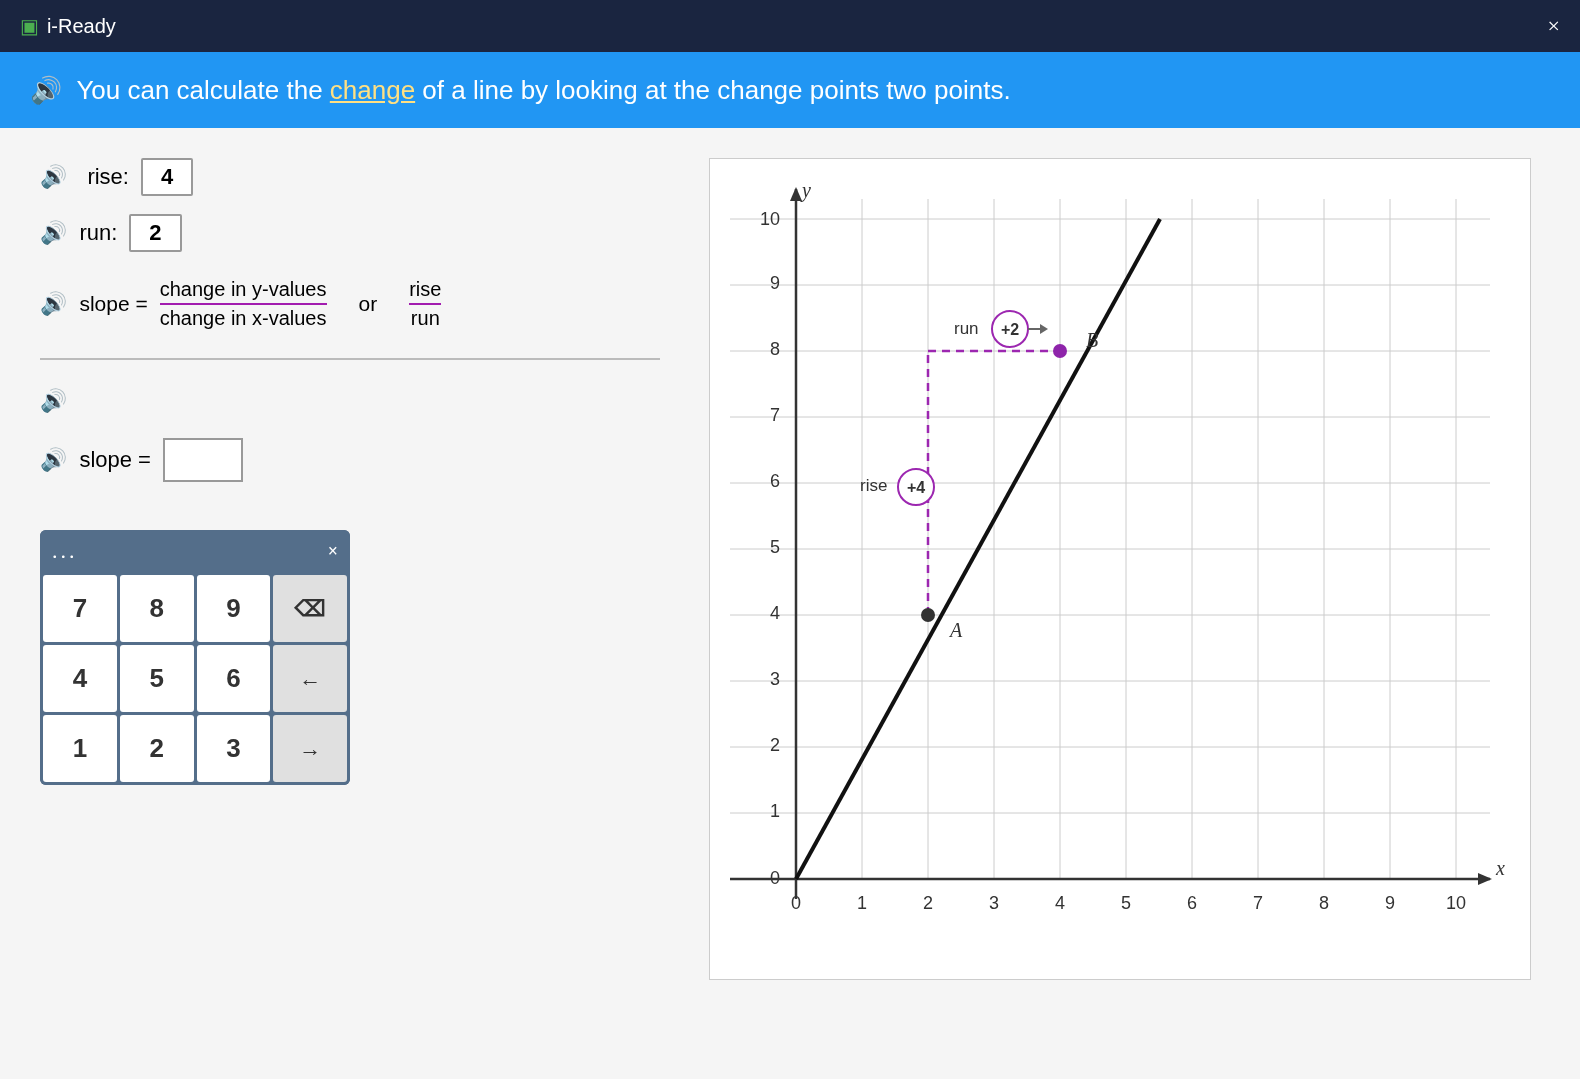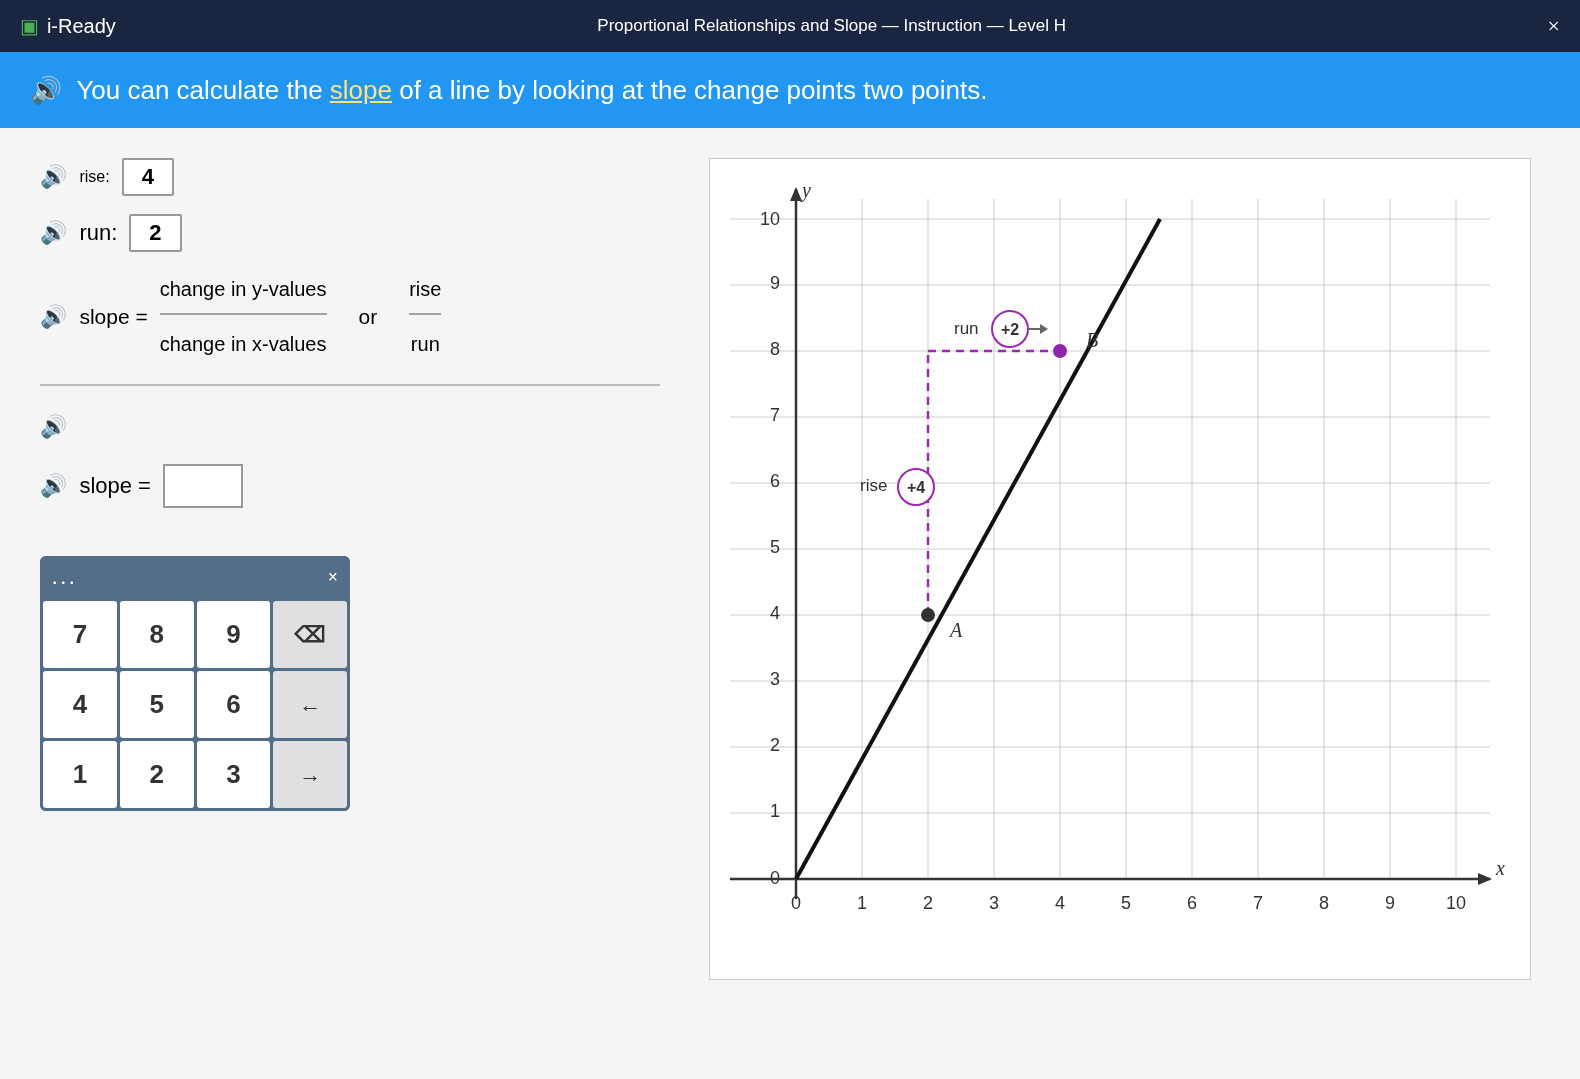--- a/index.html
+++ b/index.html
@@ -84,22 +84,22 @@
       font-size: 21px;
       font-family: Arial, sans-serif;
       margin-top: 8px;
     }
     .fraction {
       display: inline-flex;
       flex-direction: column;
       align-items: center;
       font-size: 20px;
     }
-    .fraction .numer { border-bottom: 2px solid #a3a3a3; padding-bottom: 12px; text-align: left; }
-    .fraction .denom { padding-top: 18px; text-align: center; }
+    .fraction .numer { border-bottom: 2px solid #a21caf; padding-bottom: 2px; text-align: left; }
+    .fraction .denom { padding-top: 2px; text-align: center; }
 
     .divider {
       border: none;
       border-top: 2px solid #bbb;
       margin: 10px 0;
     }
 
     .question-row {
       display: flex;
       align-items: center;
@@ -186,38 +186,37 @@
     }
   </style>
 </head>
 <body>
 
 <div id="header-bar" style="background: rgb(26, 37, 64);">
   <div id="header-left">
     <span id="logo-icon">▣</span>
     <span id="logo-text">i-Ready</span>
   </div>
-  <span id="header-title">Proportional Relationships and Slope — Instruction — Level H</span>
   <span id="close-btn">×</span>
 </div>
 
 <div id="blue-banner" style="background: rgb(33, 150, 243);">
   <span id="banner-speaker">🔊</span>
   <span>
-    <span>You can calculate the </span><span class="slope-word">slope</span><span> of a line by looking at the change points two points.</span>
+    <span>You can calculate the </span><span class="slope-word">change</span><span> of a line by looking at the change points two points.</span>
   </span>
 </div>
 
 <div id="main-content">
 
   <div id="left-panel">
 
     <div class="info-row">
       <span class="speaker-btn">🔊</span>
-      <span style="font-size:16px;">rise:</span>
+      <span style="font-size:22px;margin-left:8px;">rise:</span>
       <span class="value-box">4</span>
     </div>
 
     <div class="info-row">
       <span class="speaker-btn">🔊</span>
       <span style="font-size:22px;">run:</span>
       <span class="value-box">2</span>
     </div>
 
     <div class="slope-formula">

